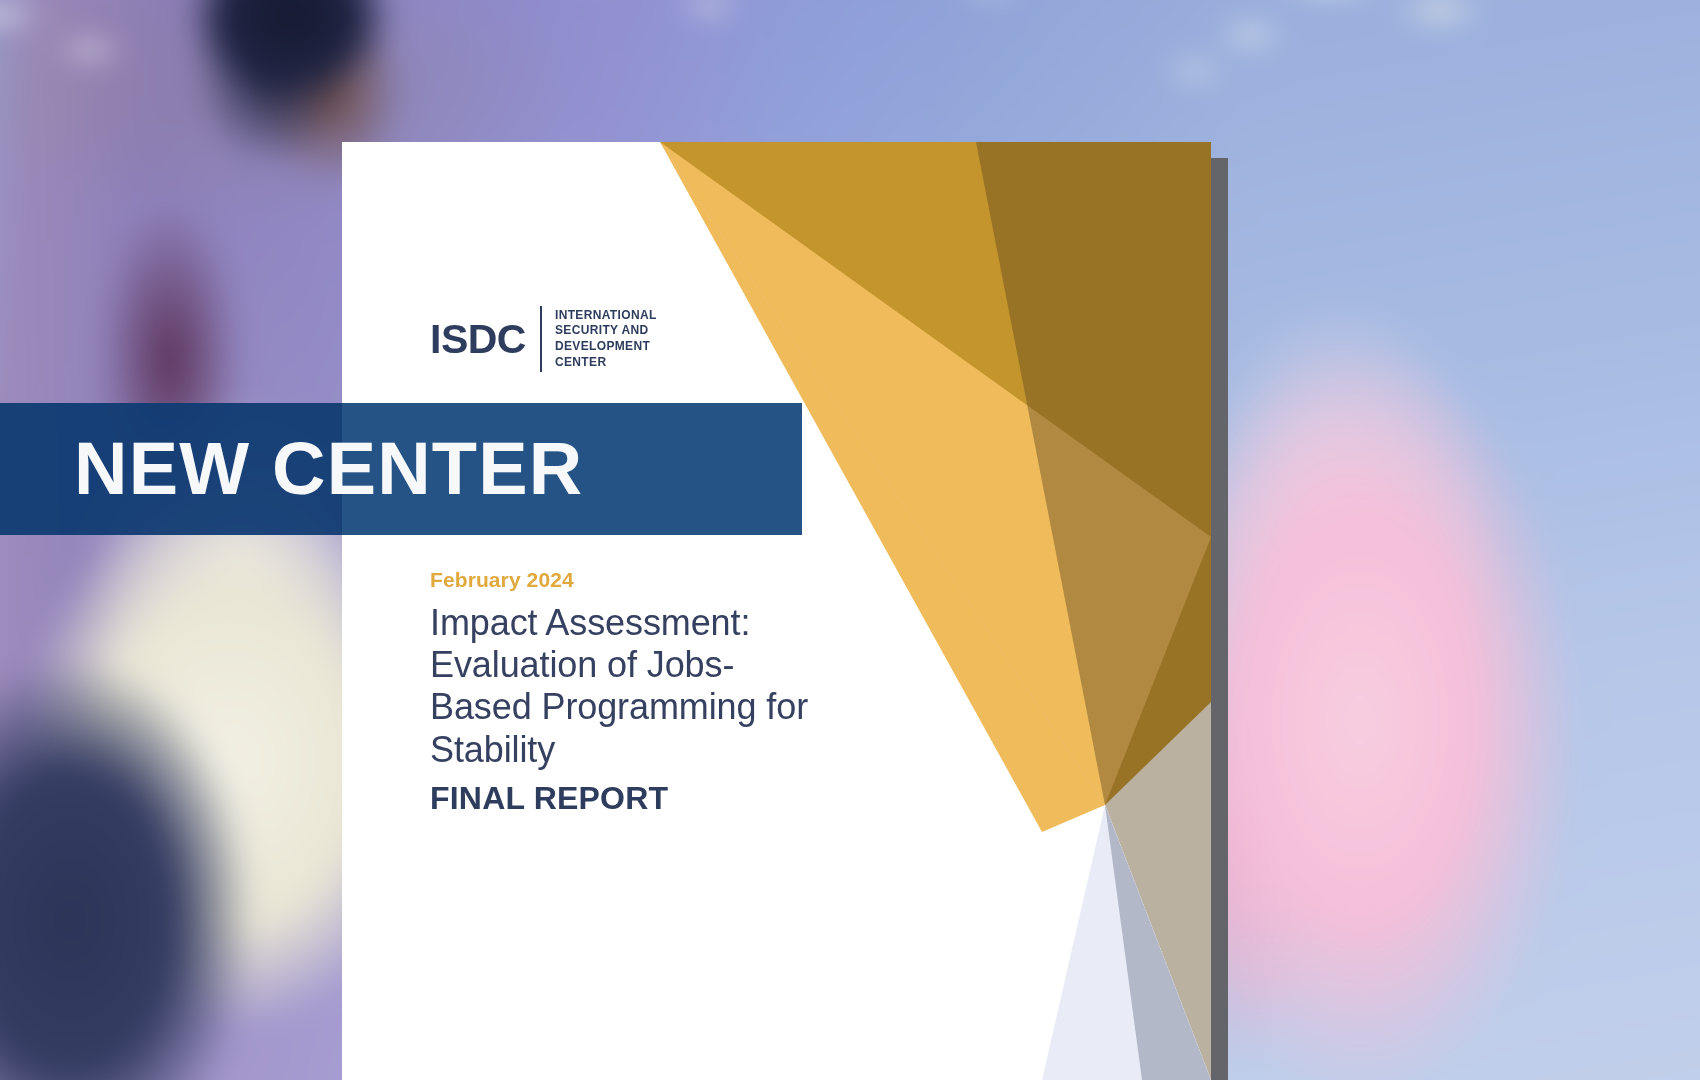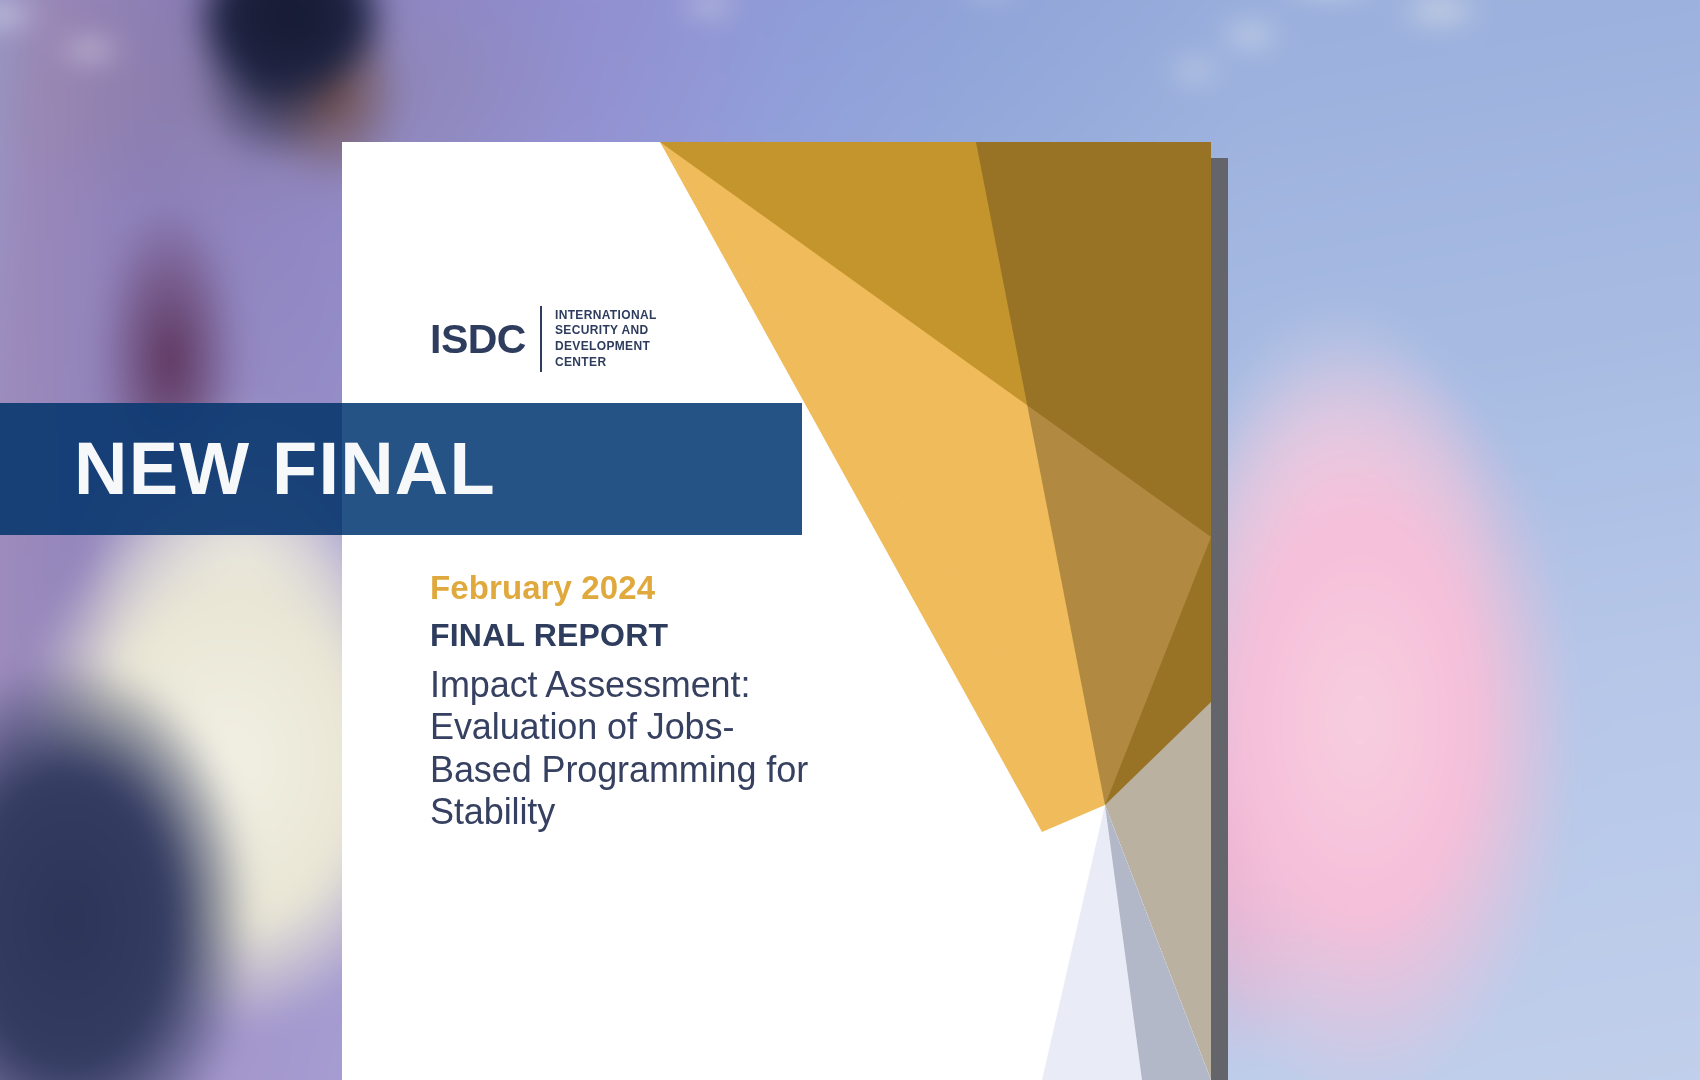--- a/index.html
+++ b/index.html
@@ -151,21 +151,21 @@
 
   
   #report-meta {
     position: absolute;
     left: 88px;
     top: 425px;
     width: 540px;
   }
   #report-date {
     color: #e0a93e;
-    font-size: 33px;
+    font-size: 21px;
     font-weight: 700;
     line-height: 1.25;
     letter-spacing: 0.1px;
   }
   #report-kind {
     color: #2e3c5d;
     font-size: 32px;
     font-weight: 700;
     letter-spacing: 0.2px;
     line-height: 1.22;
@@ -215,27 +215,27 @@
       <div id="logo-lines">
         <div>INTERNATIONAL</div>
         <div>SECURITY AND</div>
         <div>DEVELOPMENT</div>
         <div>CENTER</div>
       </div>
     </div>
 
     <div id="report-meta">
       <div id="report-date">February 2024</div>
-      <div id="report-kind">FINAL REPORT</div>
       <div id="report-title">Impact Assessment:
 Evaluation of Jobs-
 Based Programming for
 Stability</div>
+      <div id="report-kind">FINAL REPORT</div>
     </div>
 
   </div>
 
   <div id="banner">
     <div id="banner-left-tint"></div>
-    <div id="banner-text">NEW FINAL</div>
+    <div id="banner-text">NEW CENTER</div>
   </div>
 
 </div>
 
 </body></html>

